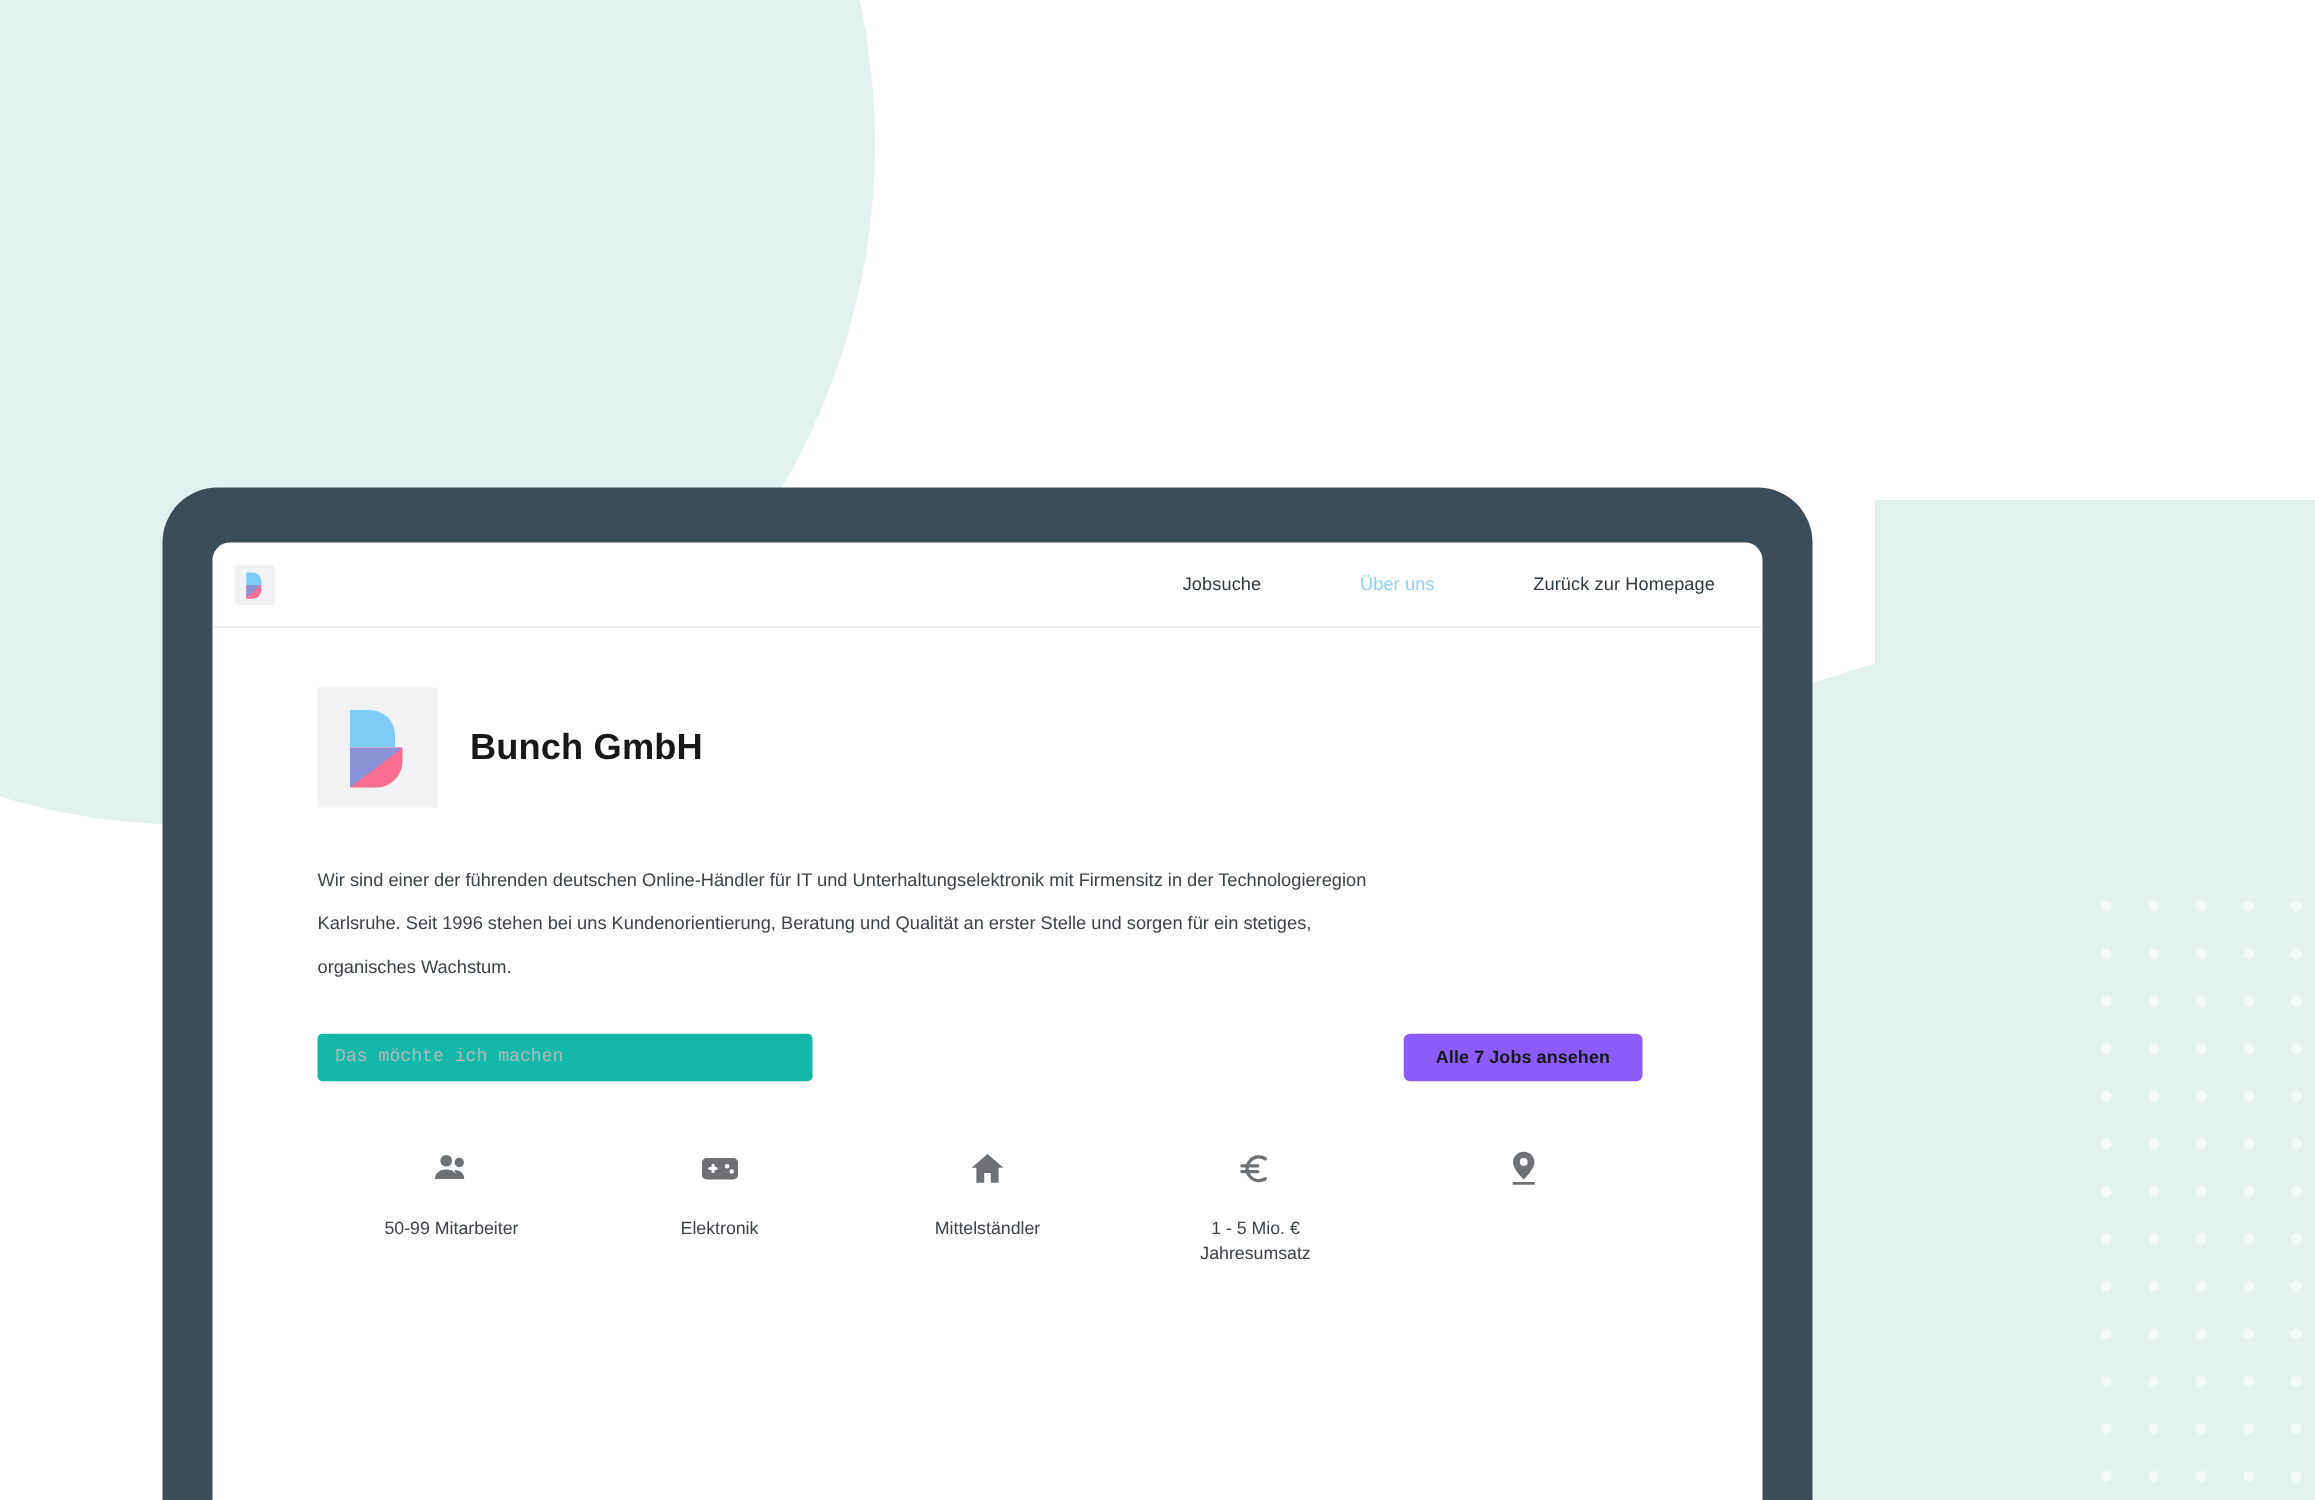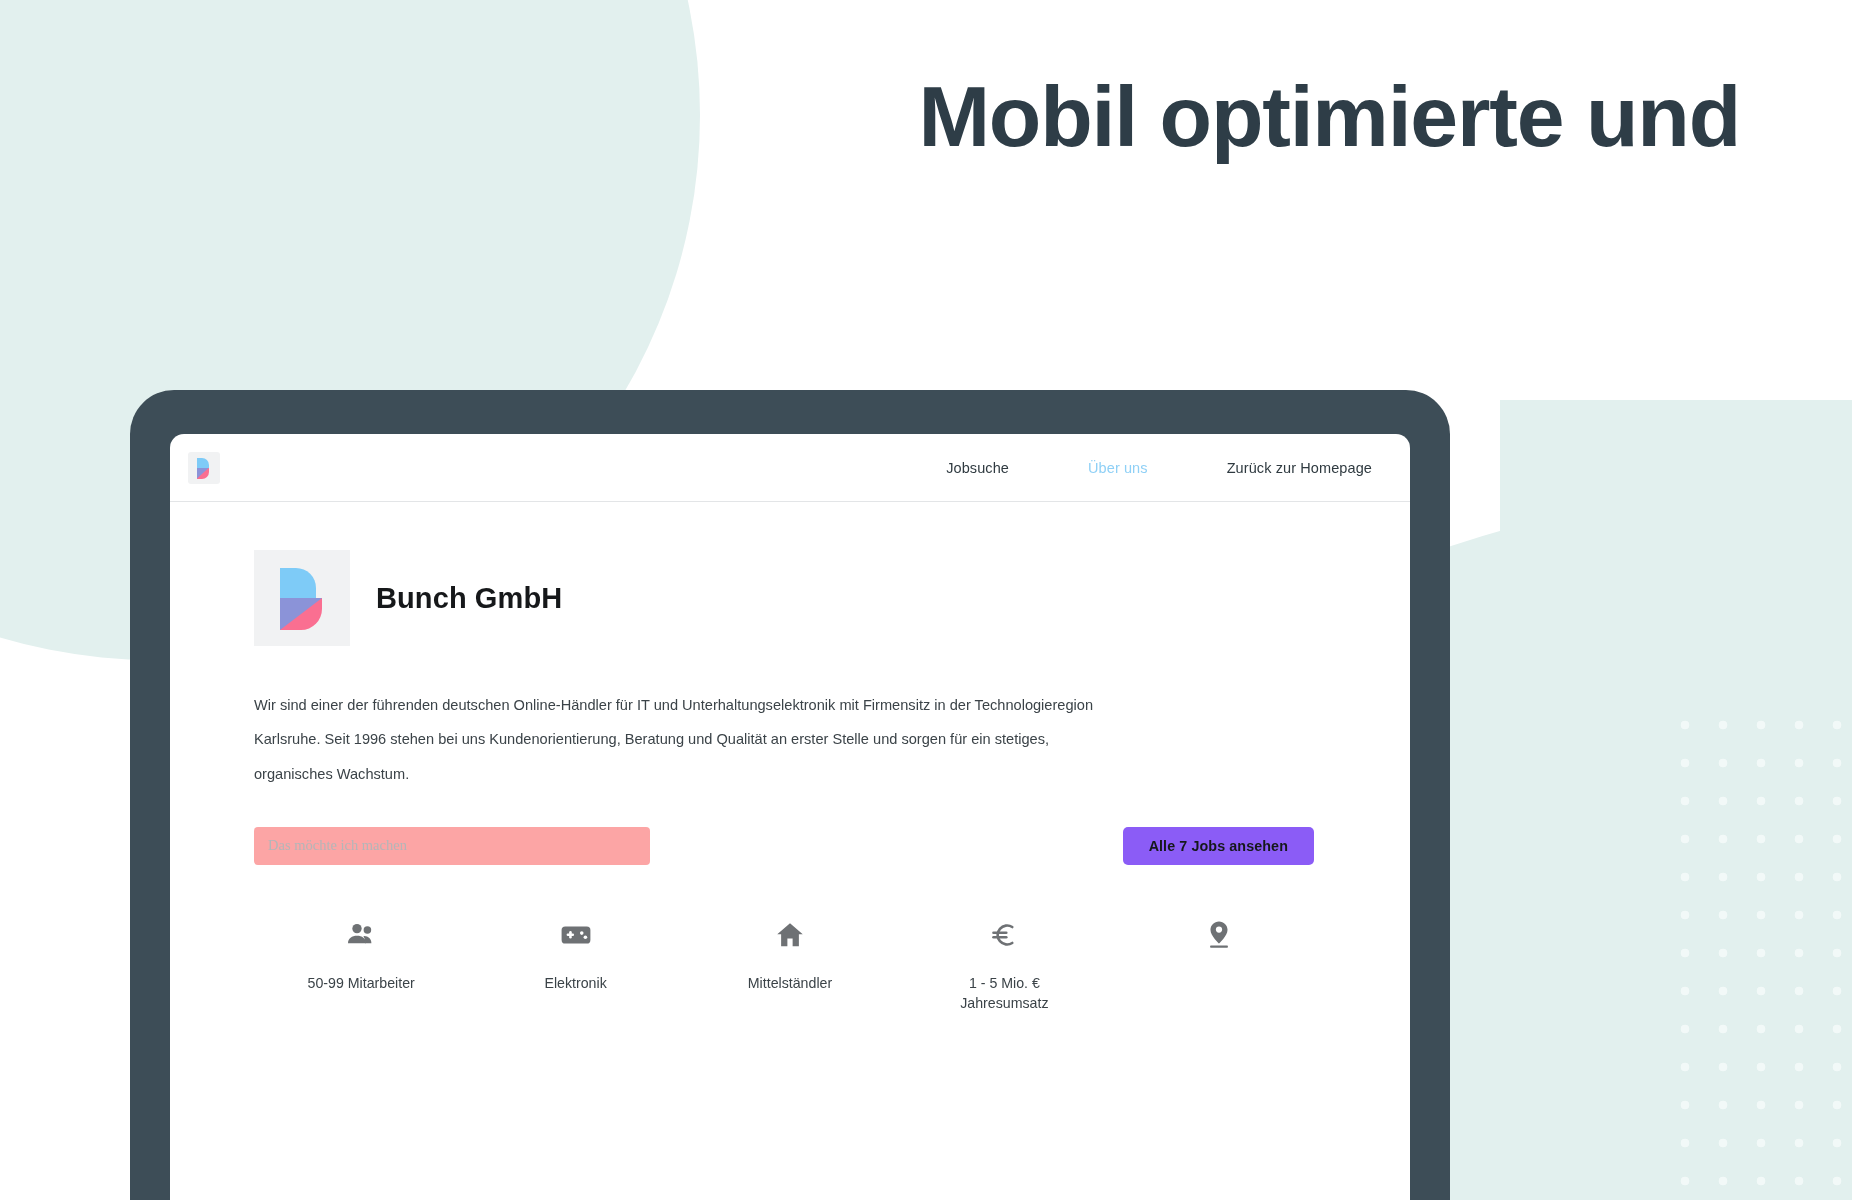--- a/index.html
+++ b/index.html
@@ -157,27 +157,27 @@
     max-width: 845px;
   }
 
   .action-row {
     margin-top: 36px;
     display: flex;
     align-items: center;
   }
   .search-field {
     width: 396px; height: 38px;
-    background: #fca5a5;
+    background: #14b8a6;
     border: none;
     border-radius: 4px;
     padding: 0 14px;
     font-size: 14.5px;
     color: #3b4348;
-    font-family: Liberation Serif, serif;
+    font-family: Liberation Mono, monospace;
   }
   .search-field::placeholder { color: #b3b6b8; }
   .cta-button {
     margin-left: auto;
     margin-right: 12px;
     background: #8b5cf6;
     color: #15181a;
     border: none;
     border-radius: 5px;
     height: 38px;
@@ -238,21 +238,20 @@
 <body>
 
 <div id="stage">
 
   <div class="blob-topleft"></div>
   <div class="mint-sweep"></div>
   <div class="mint-block"></div>
   <div class="dotfield"></div>
 
   <div class="headline">
-    <span>Mobil optimierte und</span>
   </div>
 
   <div class="tablet">
     <div class="tablet-screen">
 
       <div class="site-nav">
         <div class="nav-logo">
           <div class="lg-top"></div>
           <div class="lg-bot"></div>
           <div class="lg-tri"></div>

